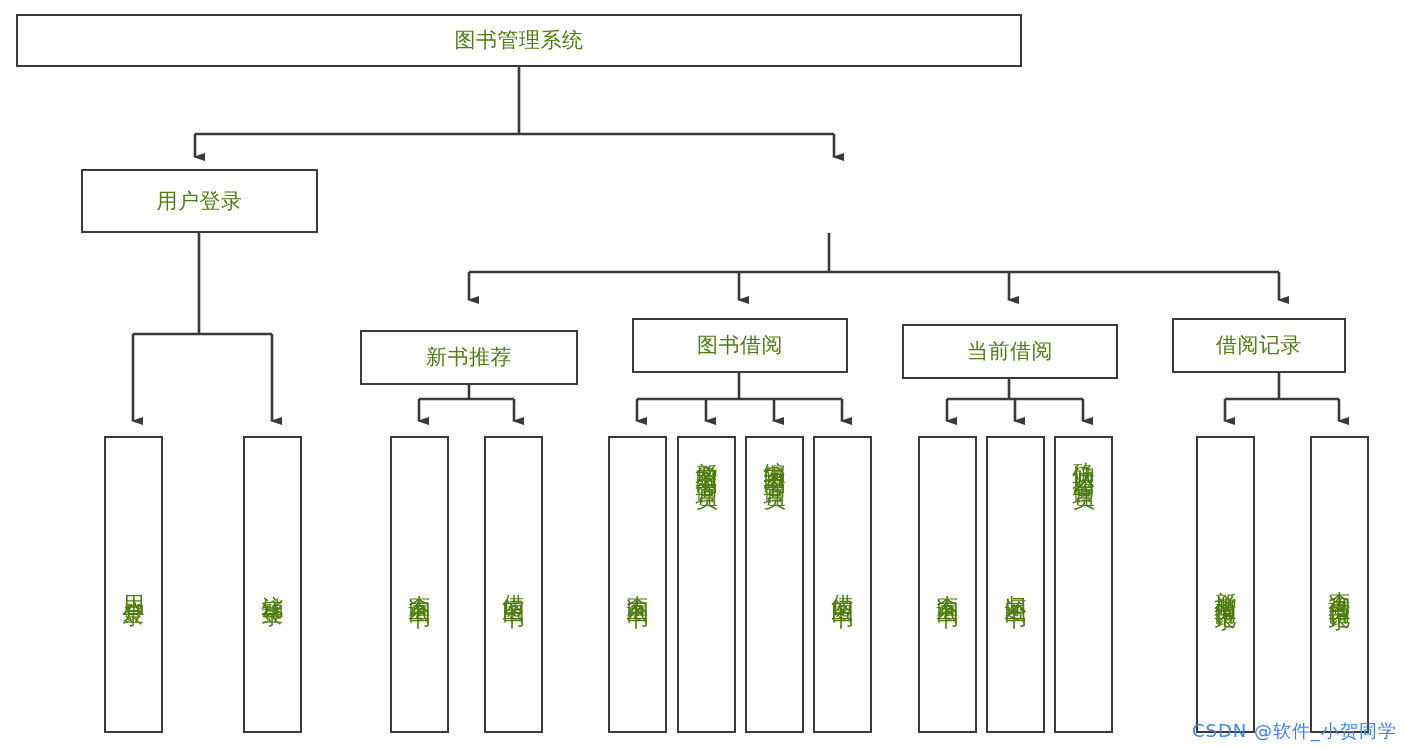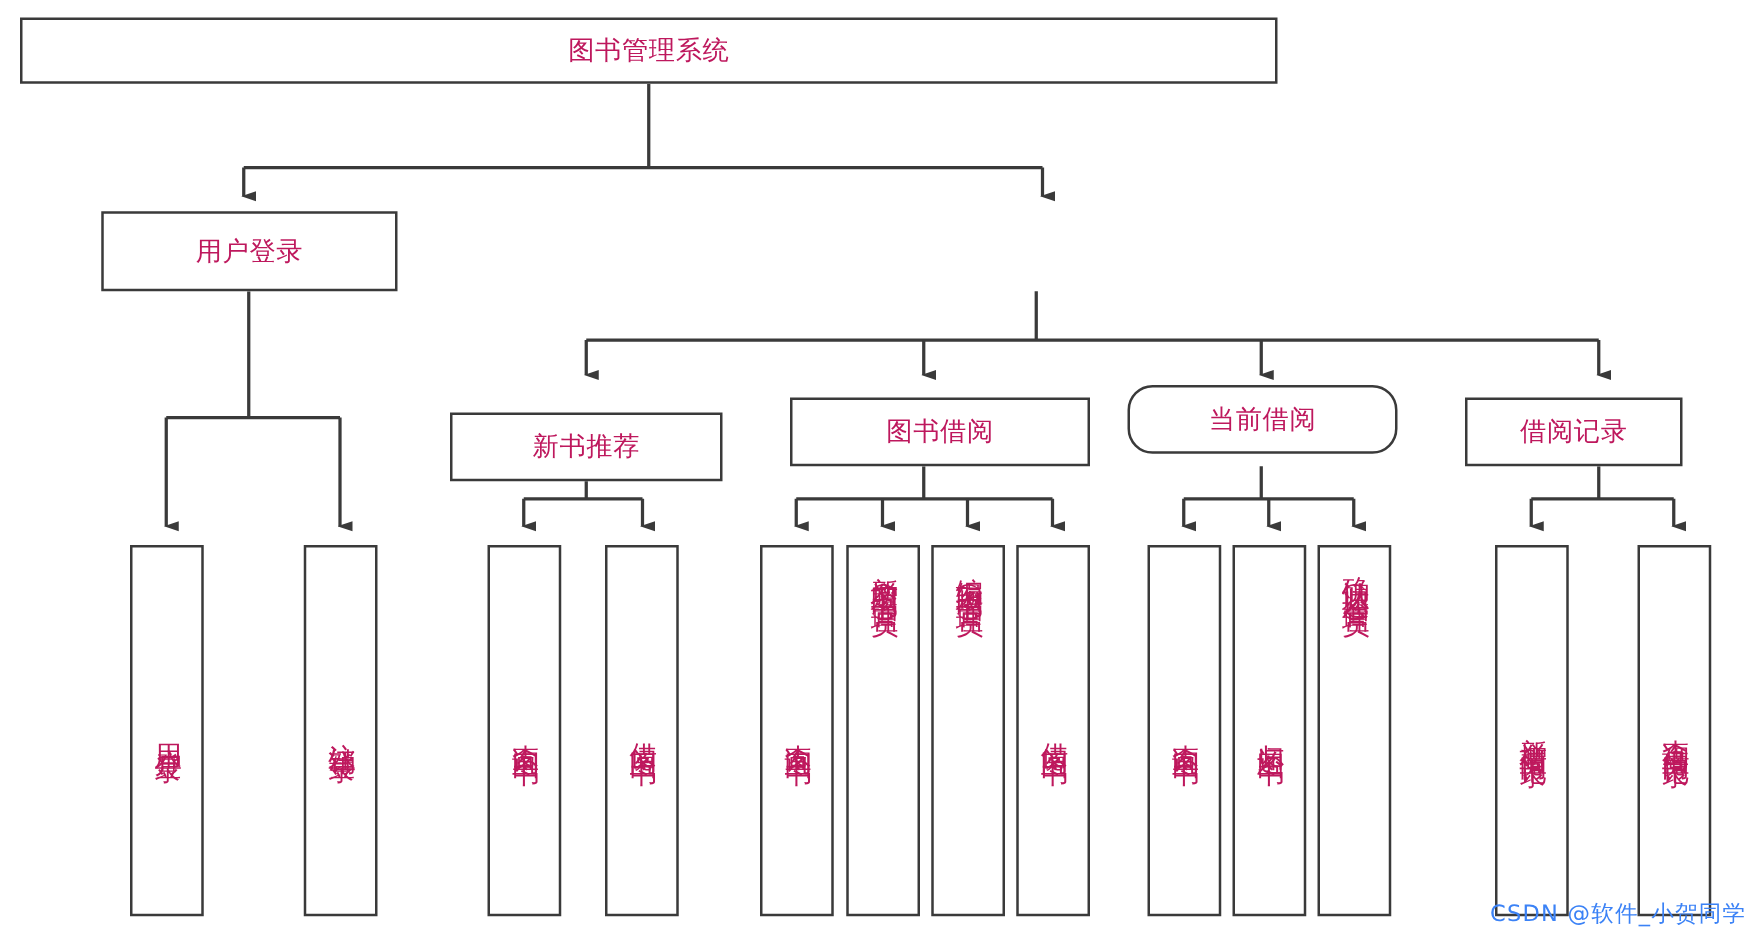--- a/index.html
+++ b/index.html
@@ -28,21 +28,21 @@
     position: absolute;
     box-sizing: border-box;
     background: #ffffff;
     border: 2px solid #3a3a3a;
     display: flex;
     align-items: center;
     justify-content: center;
     z-index: 3;
   }
   .node-label {
-    color: #be185d;
+    color: #4d7c0f;
     font-size: 21px;
     line-height: 1.15;
     letter-spacing: 0.5px;
     white-space: nowrap;
     text-align: center;
   }
   .node.vertical {
     align-items: flex-start;
     padding-top: 6px;
   }
@@ -128,24 +128,24 @@
     <span class="node-label">图书管理系统</span>
   </div>
 
   <div class="node" style="left:81px; top:169px; width:237px; height:64px;">
     <span class="node-label">用户登录</span>
   </div>
 
   <div class="node" style="left:360px; top:318px; width:218px; height:55px;margin-top:12px;">
     <span class="node-label">新书推荐</span>
   </div>
-  <div class="node" style="left:632px; top:318px; width:240px; height:55px;">
+  <div class="node" style="left:632px; top:318px; width:216px; height:55px;">
     <span class="node-label">图书借阅</span>
   </div>
-  <div class="node" style="left:902px; top:308px; width:216px; height:55px;border-radius:20px;">
+  <div class="node" style="left:902px; top:324px; width:216px; height:55px;">
     <span class="node-label">当前借阅</span>
   </div>
   <div class="node" style="left:1172px; top:318px; width:174px; height:55px;">
     <span class="node-label">借阅记录</span>
   </div>
 
   <div class="node vertical center-v" style="left:104px; top:436px; width:59px; height:297px;">
     <span class="node-label">用户登录</span>
   </div>
   <div class="node vertical center-v" style="left:243px; top:436px; width:59px; height:297px;">

